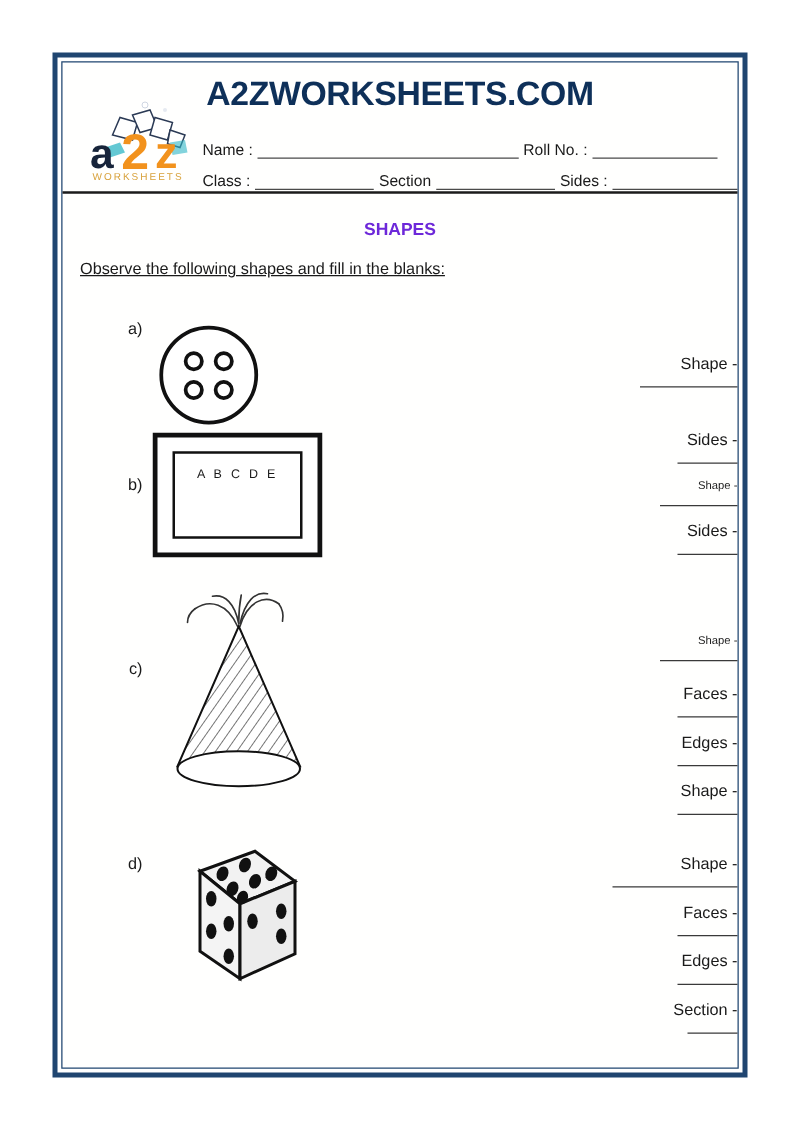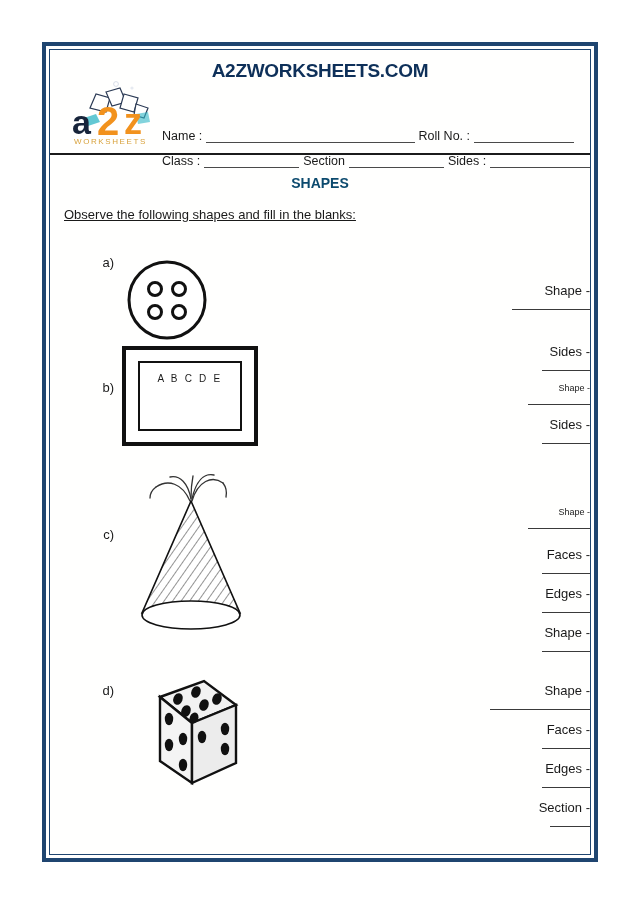--- a/index.html
+++ b/index.html
@@ -43,21 +43,21 @@
     height: 105px;
     border-bottom: 2px solid #1b1b1b;
     box-sizing: border-box;
   }
   .brand-title {
     position: absolute;
     left: 0;
     right: 0;
     top: 10px;
     text-align: center;
-    font-size: 19px;
+    font-size: 27px;
     font-weight: bold;
     letter-spacing: -0.3px;
     color: #0e3059;
     font-family: "Liberation Sans", sans-serif;
   }
 
   
   .logo {
     position: absolute;
     left: 16px;
@@ -65,21 +65,21 @@
     width: 104px;
     height: 68px;
   }
   .logo svg { display: block; }
 
   
   .fields {
     position: absolute;
     left: 112px;
     right: 12px;
-    top: 68px;
+    top: 52px;
     font-size: 12.5px;
     color: #1a1a1a;
   }
   .field-row {
     display: flex;
     align-items: flex-end;
     height: 25px;
   }
   .fl { white-space: nowrap; }
   .rule {
@@ -96,21 +96,21 @@
     position: absolute;
     left: 0;
     right: 0;
     top: 105px;
     bottom: 0;
   }
   .ws-title {
     text-align: center;
     font-size: 14px;
     font-weight: bold;
-    color: #0c4a6e;
+    color: #6d28d9;
     margin-top: 20px;
   }
   .instruction {
     font-size: 13px;
     color: #1a1a1a;
     margin: 16px 0 0 14px;
     text-decoration: underline;
   }
 
   

